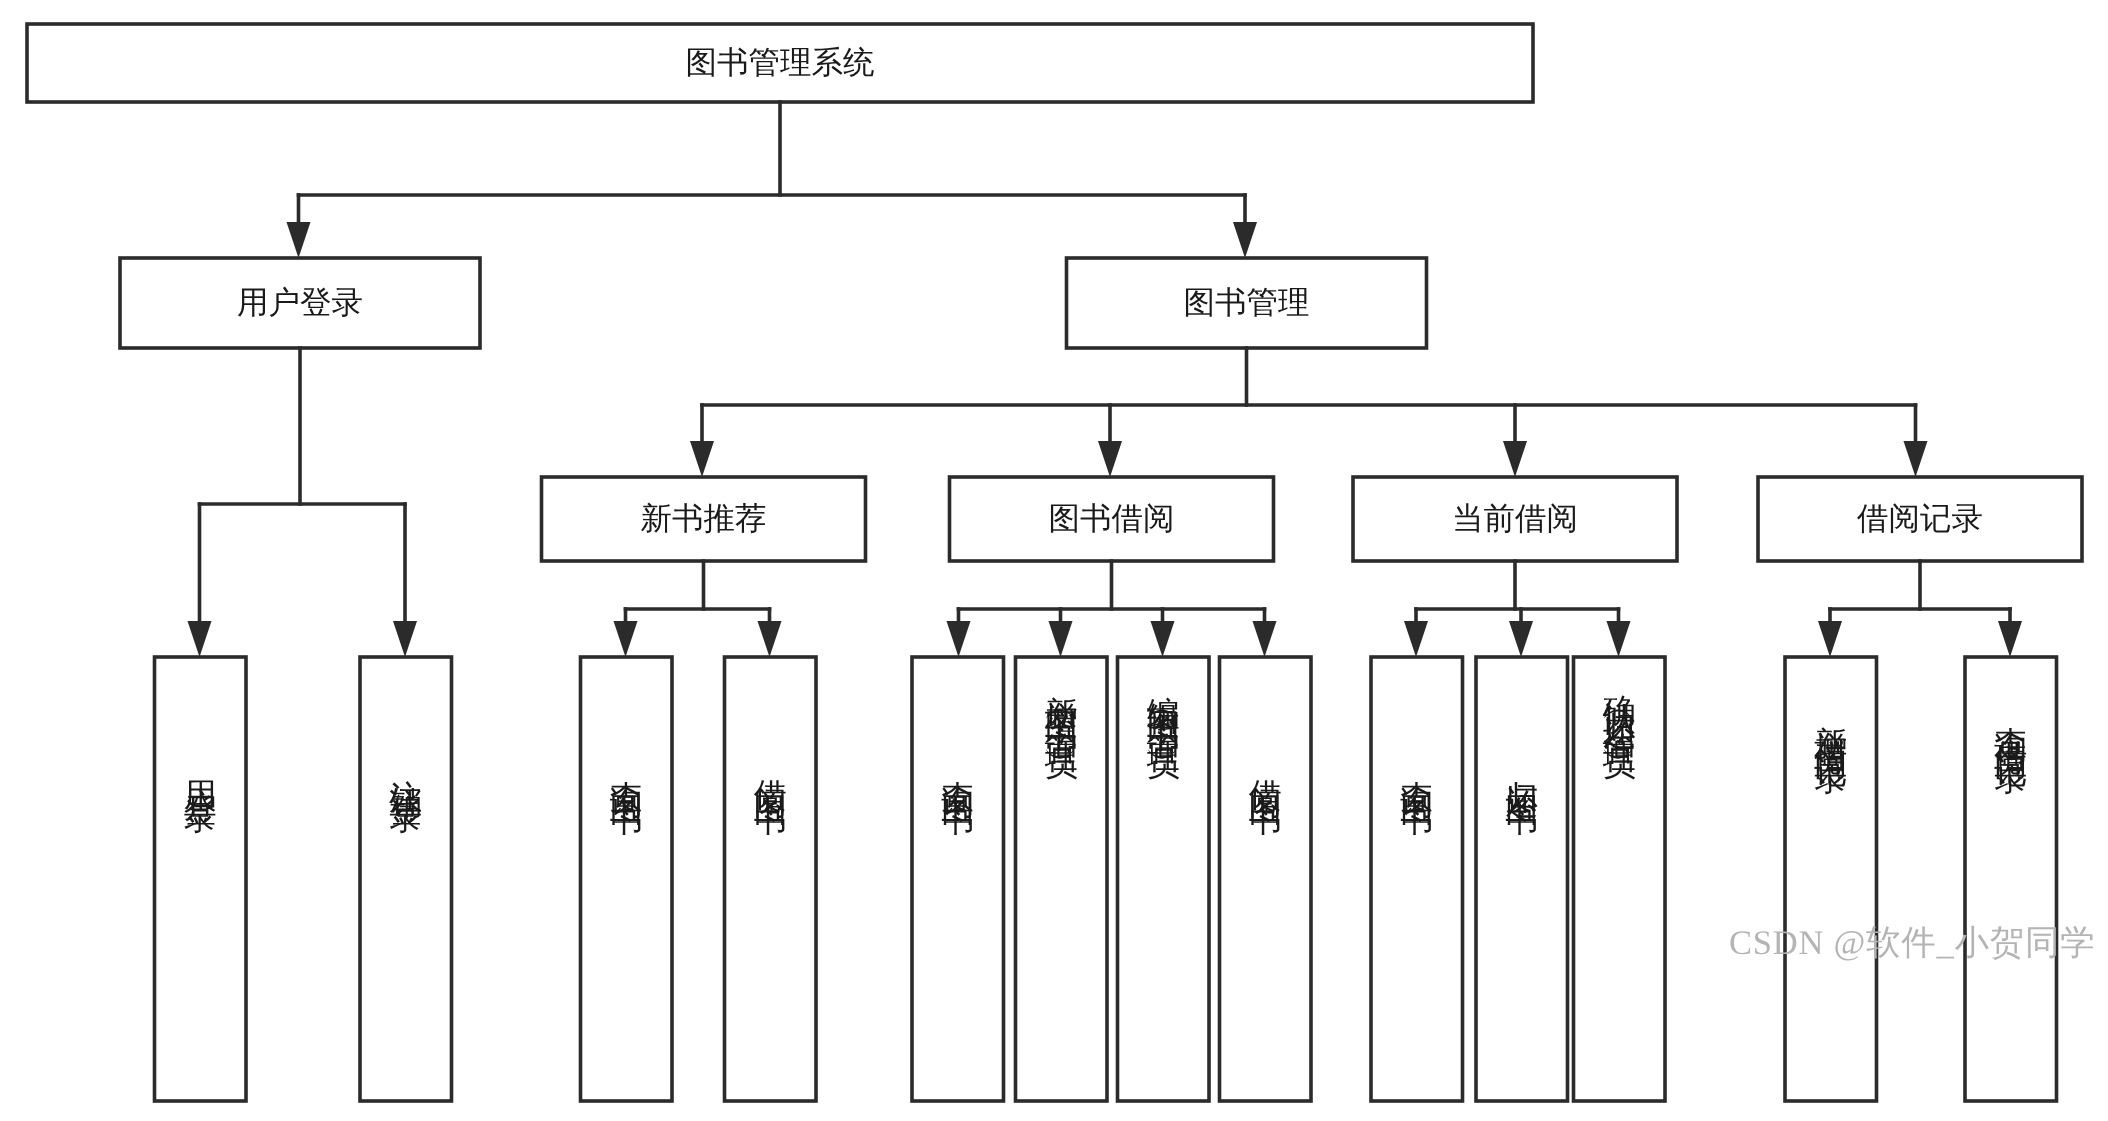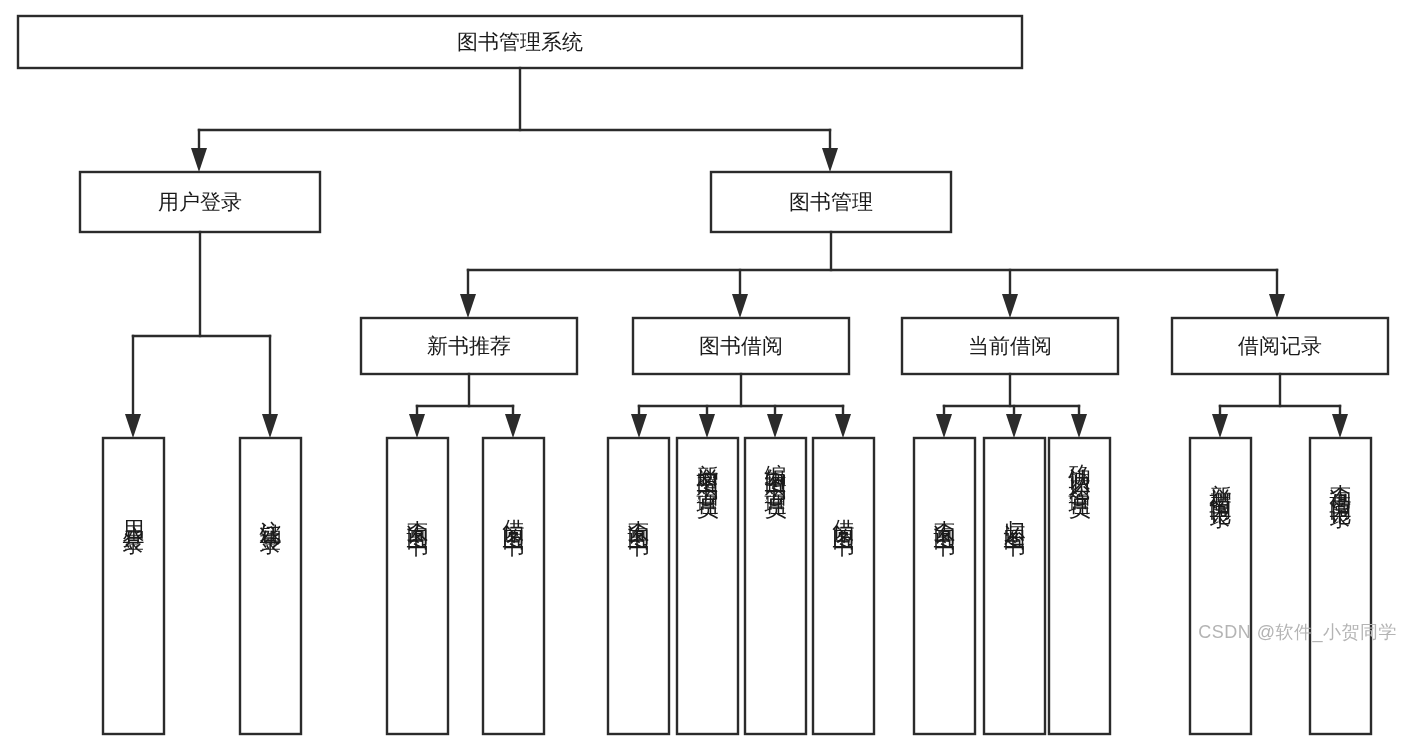--- a/index.html
+++ b/index.html
@@ -63,22 +63,22 @@
     font-size: 22px;
     line-height: 1;
     color: #1a1a1a;
     letter-spacing: 5px;
     white-space: nowrap;
   }
   .watermark {
     position: absolute;
     right: 8px;
     bottom: 6px;
-    font-family: Liberation Sans, sans-serif;
-    font-size: 18px;
+    font-family: Liberation Serif, serif;
+    font-size: 23px;
     color: #b4b4b4;
     letter-spacing: 0.5px;
     user-select: none;
   }
 </style>
 </head>
 <body>
 
 <div id="diagram-root">
 

